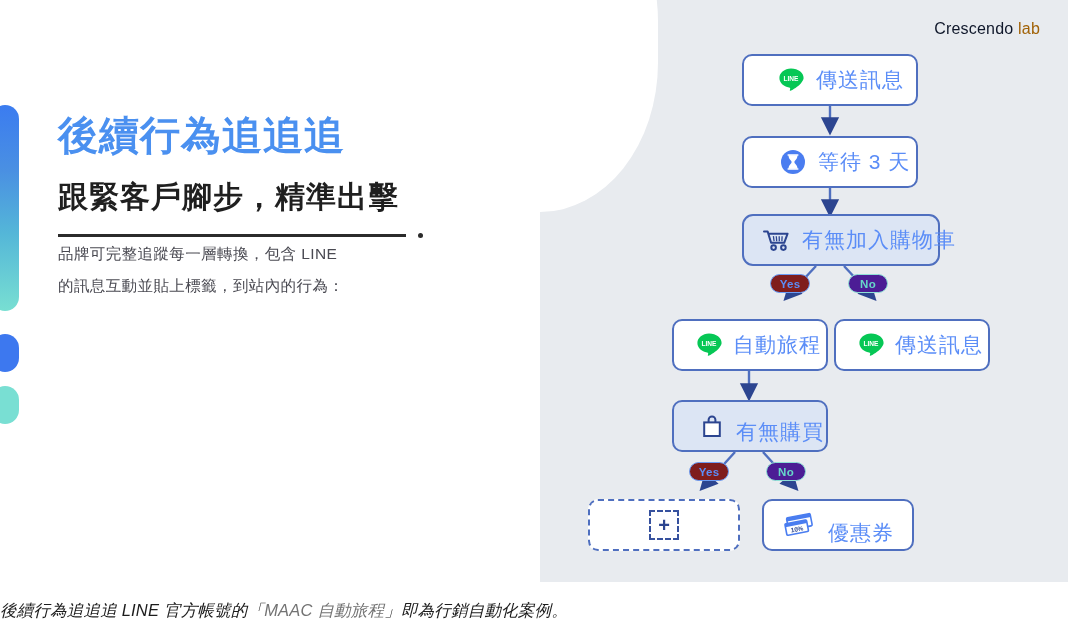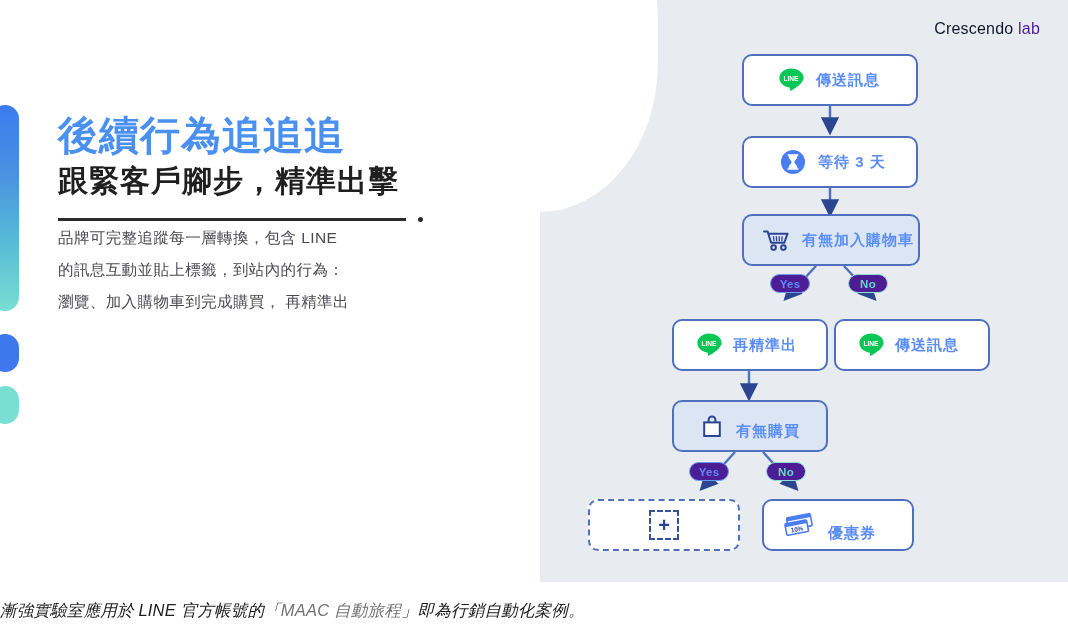--- a/index.html
+++ b/index.html
@@ -28,21 +28,21 @@
     background:#79dfd3;
   }
 
   
   .left-col { position:absolute; left:58px; top:112px; width:420px; }
   .headline {
     font-size:40px; font-weight:bold; color:#4a90f0;
     letter-spacing:1px; line-height:1.18; white-space:nowrap;
   }
   .subheadline {
-    margin-top:4px; font-size:30px; font-weight:bold; color:#1f1f1f;
+    margin-top:20px; font-size:30px; font-weight:bold; color:#1f1f1f;
     letter-spacing:1px; line-height:1.2; white-space:nowrap;
   }
   .rule-row { display:flex; align-items:center; margin-top:18px; }
   .rule-line { width:348px; height:3px; background:#2b2b2b; }
   .rule-dot { width:5px; height:5px; border-radius:50%; background:#2b2b2b; margin-left:12px; }
   .body-copy {
     font-size:15.5px; color:#4a4a52;
     line-height:2.05; letter-spacing:.4px; width:350px;
   }
 
@@ -54,42 +54,42 @@
   .panel-blob {
     position:absolute; left:-118px; top:-128px;
     width:236px; height:340px; border-radius:50% / 44%;
     background:#ffffff;
   }
   .brand {
     position:absolute; right:28px; top:20px;
     font-size:16px; letter-spacing:.2px; z-index:6;
   }
   .brand .b-dark { color:#0f172a; }
-  .brand .b-blue { color:#4c1d95; }
+  .brand .b-blue { color:#a16207; }
 
   
   .flow { position:absolute; left:0; top:0; width:528px; height:582px; }
   .node {
     position:absolute; display:flex; align-items:center;
     border:2px solid #4f6fbf; border-radius:10px;
     background:#ffffff; box-sizing:border-box;
   }
   .node.cond { background:#dce5f4; }
   .node.ghost {
     background:#ffffff; border:2px dashed #4f6fbf; justify-content:center;
   }
   .node .ic { flex:0 0 auto; display:flex; align-items:center; justify-content:center; }
   .node .lbl {
-    font-size:15px; font-weight:bold; color:#5b8df7; letter-spacing:1px;
+    font-size:21px; font-weight:normal; color:#5b8df7; letter-spacing:1px;
     white-space:nowrap;
   }
 
   .badge {
     position:absolute; display:flex; align-items:center; justify-content:center;
-    width:40px; height:19px; border-radius:10px; background:#4c1d95;
+    width:40px; height:19px; border-radius:10px; background:#7f1d1d;
     font-size:11.5px; font-weight:bold; letter-spacing:.3px; z-index:4;
   }
   .badge.yes { border:1.5px solid #6a9cf5; color:#5b8df7; }
   .badge.no  { border:1.5px solid #8fe0d6; color:#66d8c9; background:#4c1d95; }
 
   .plusbox {
     width:30px; height:30px; border:2px dashed #36519e;
     display:flex; align-items:center; justify-content:center;
     color:#2c4590; font-size:20px; font-weight:bold; line-height:1;
   }
@@ -116,21 +116,20 @@
   <div class="left-col">
     <div class="headline">後續行為追追追</div>
     <div class="subheadline">跟緊客戶腳步，精準出擊</div>
     <div class="rule-row">
       <div class="rule-line"></div>
       <div class="rule-dot"></div>
     </div>
     <div class="body-copy">
       <div>品牌可完整追蹤每一層轉換，包含 LINE</div>
       <div>的訊息互動並貼上標籤，到站內的行為：</div>
-      <div>瀏覽、加入購物車到完成購買， 再精準出</div>
     </div>
   </div>
 
   <div class="panel">
     <div class="panel-blob"></div>
 
     <div class="brand">
       <span class="b-dark">Crescendo</span>
       <span class="b-blue">lab</span>
     </div>
@@ -169,21 +168,21 @@
           <svg width="26" height="26" viewBox="0 0 26 26">
             <circle cx="13" cy="13" r="12" fill="#4a7df0"></circle>
             <path d="M8.6 6.2h8.8v1.2c0 2.3-3.1 4.2-3.1 5.6 0 1.4 3.1 3.3 3.1 5.6v1.2H8.6v-1.2c0-2.3 3.1-4.2 3.1-5.6 0-1.4-3.1-3.3-3.1-5.6V6.2z" fill="#ffffff"></path>
             <rect x="7.4" y="5.2" width="11.2" height="1.6" rx=".8" fill="#ffffff"></rect>
             <rect x="7.4" y="19.2" width="11.2" height="1.6" rx=".8" fill="#ffffff"></rect>
           </svg>
         </span>
         <span class="lbl" style="margin-left:12px;">等待 3 天</span>
       </div>
 
-      <div class="node cond" style="left:202px; top:214px; width:178px; height:52px; padding-left:18px;">
+      <div class="node cond" style="left:202px; top:214px; width:198px; height:52px; padding-left:18px;border-radius:11px;">
         <span class="ic">
           <svg width="30" height="26" viewBox="0 0 30 26">
             <path d="M2 4.4h3.6l3.5 11.4h13.1l3.4-9.1H7.4" fill="none" stroke="#2c4590" stroke-width="2" stroke-linecap="round" stroke-linejoin="round"></path>
             <g stroke="#2c4590" stroke-width="1.3">
               <line x1="11.4" y1="9.2" x2="12.1" y2="14.2"></line>
               <line x1="14.3" y1="9.2" x2="14.7" y2="14.2"></line>
               <line x1="17.2" y1="9.2" x2="17.3" y2="14.2"></line>
               <line x1="20.1" y1="9.2" x2="19.9" y2="14.2"></line>
             </g>
             <circle cx="11.6" cy="20.6" r="2.3" fill="none" stroke="#2c4590" stroke-width="2"></circle>
@@ -196,21 +195,21 @@
       <div class="badge yes" style="left:230px; top:274px;">Yes</div>
       <div class="badge no" style="left:308px; top:274px;">No</div>
 
       <div class="node" style="left:132px; top:319px; width:156px; height:52px; padding-left:22px;">
         <span class="ic">
           <svg width="26" height="26" viewBox="0 0 26 26">
             <path d="M13 1.6C6.6 1.6 1.4 5.9 1.4 11.1c0 4.7 4.1 8.6 9.7 9.3.4.1.9.3 1 .6.1.3.1.7 0 1l-.2 1c-.1.3-.3 1.2 1.1.6 1.4-.6 7.3-4.3 10-7.4 1.8-2 2.6-4 2.6-5.1C25.6 5.9 20.4 1.6 13 1.6z" fill="#06c755"></path>
             <text x="13" y="13.6" font-family="'Liberation Sans',sans-serif" font-size="6.6" font-weight="bold" fill="#ffffff" text-anchor="middle">LINE</text>
           </svg>
         </span>
-        <span class="lbl" style="margin-left:11px;">再精準出</span>
+        <span class="lbl" style="margin-left:11px;">自動旅程</span>
       </div>
 
       <div class="node" style="left:294px; top:319px; width:156px; height:52px; padding-left:22px;">
         <span class="ic">
           <svg width="26" height="26" viewBox="0 0 26 26">
             <path d="M13 1.6C6.6 1.6 1.4 5.9 1.4 11.1c0 4.7 4.1 8.6 9.7 9.3.4.1.9.3 1 .6.1.3.1.7 0 1l-.2 1c-.1.3-.3 1.2 1.1.6 1.4-.6 7.3-4.3 10-7.4 1.8-2 2.6-4 2.6-5.1C25.6 5.9 20.4 1.6 13 1.6z" fill="#06c755"></path>
             <text x="13" y="13.6" font-family="'Liberation Sans',sans-serif" font-size="6.6" font-weight="bold" fill="#ffffff" text-anchor="middle">LINE</text>
           </svg>
         </span>
         <span class="lbl" style="margin-left:11px;">傳送訊息</span>
@@ -248,16 +247,16 @@
             </g>
           </svg>
         </span>
         <span class="lbl" style="margin-left:10px;margin-top:16px;">優惠券</span>
       </div>
 
     </div>
   </div>
 
   <div class="caption">
-    <span>漸強實驗室應用於 LINE 官方帳號的「</span><span class="hl">MAAC 自動旅程</span><span>」即為行銷自動化案例。</span>
+    <span>後續行為追追追 LINE 官方帳號的「</span><span class="hl">MAAC 自動旅程</span><span>」即為行銷自動化案例。</span>
   </div>
 
 </div>
 
 </body></html>

